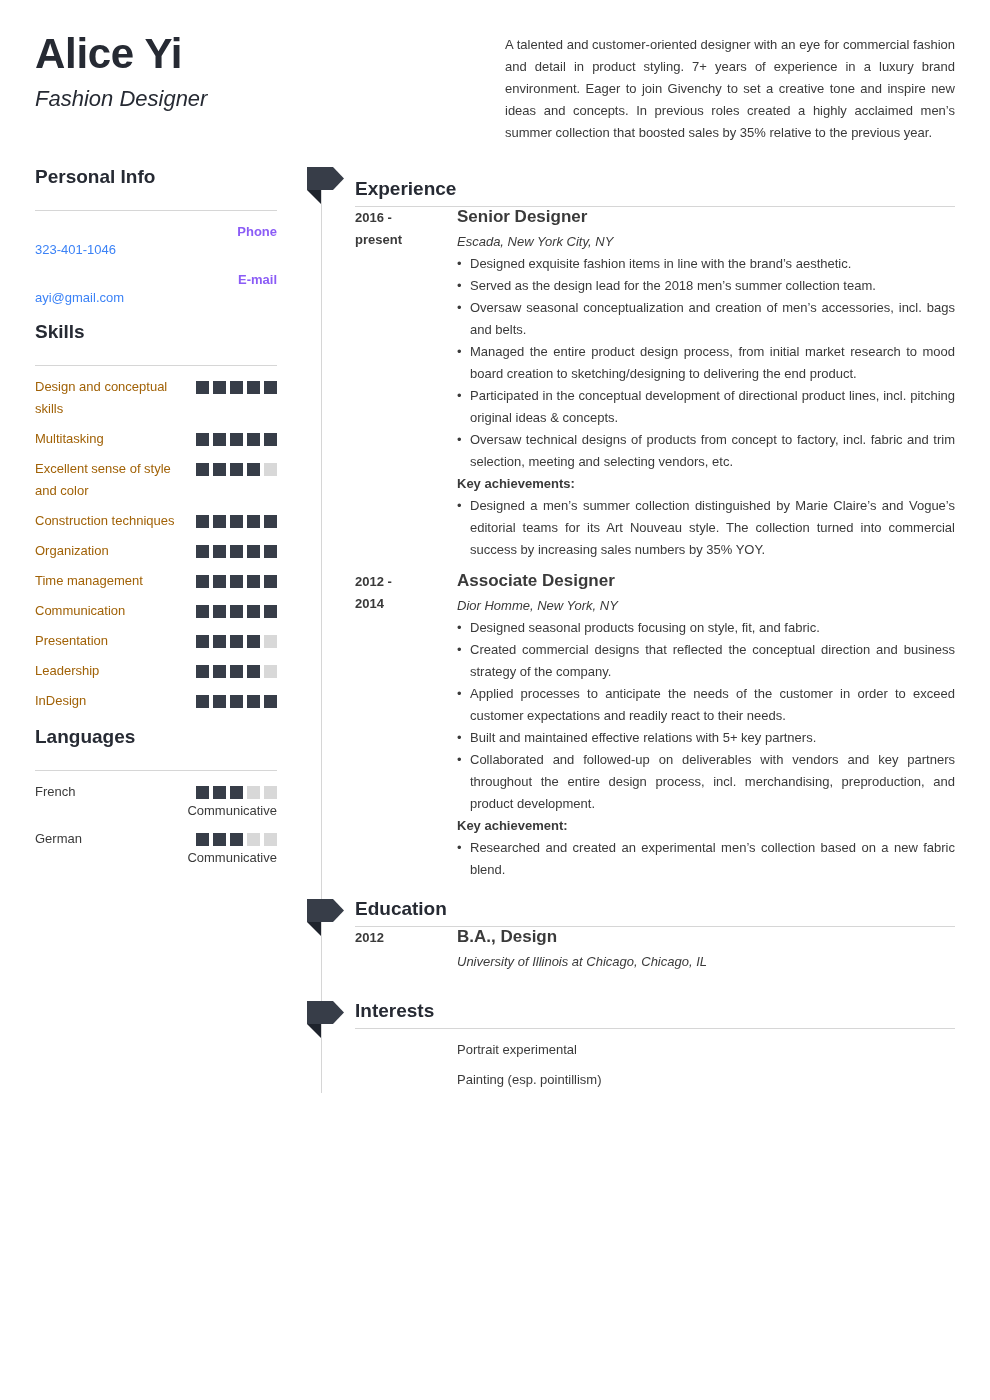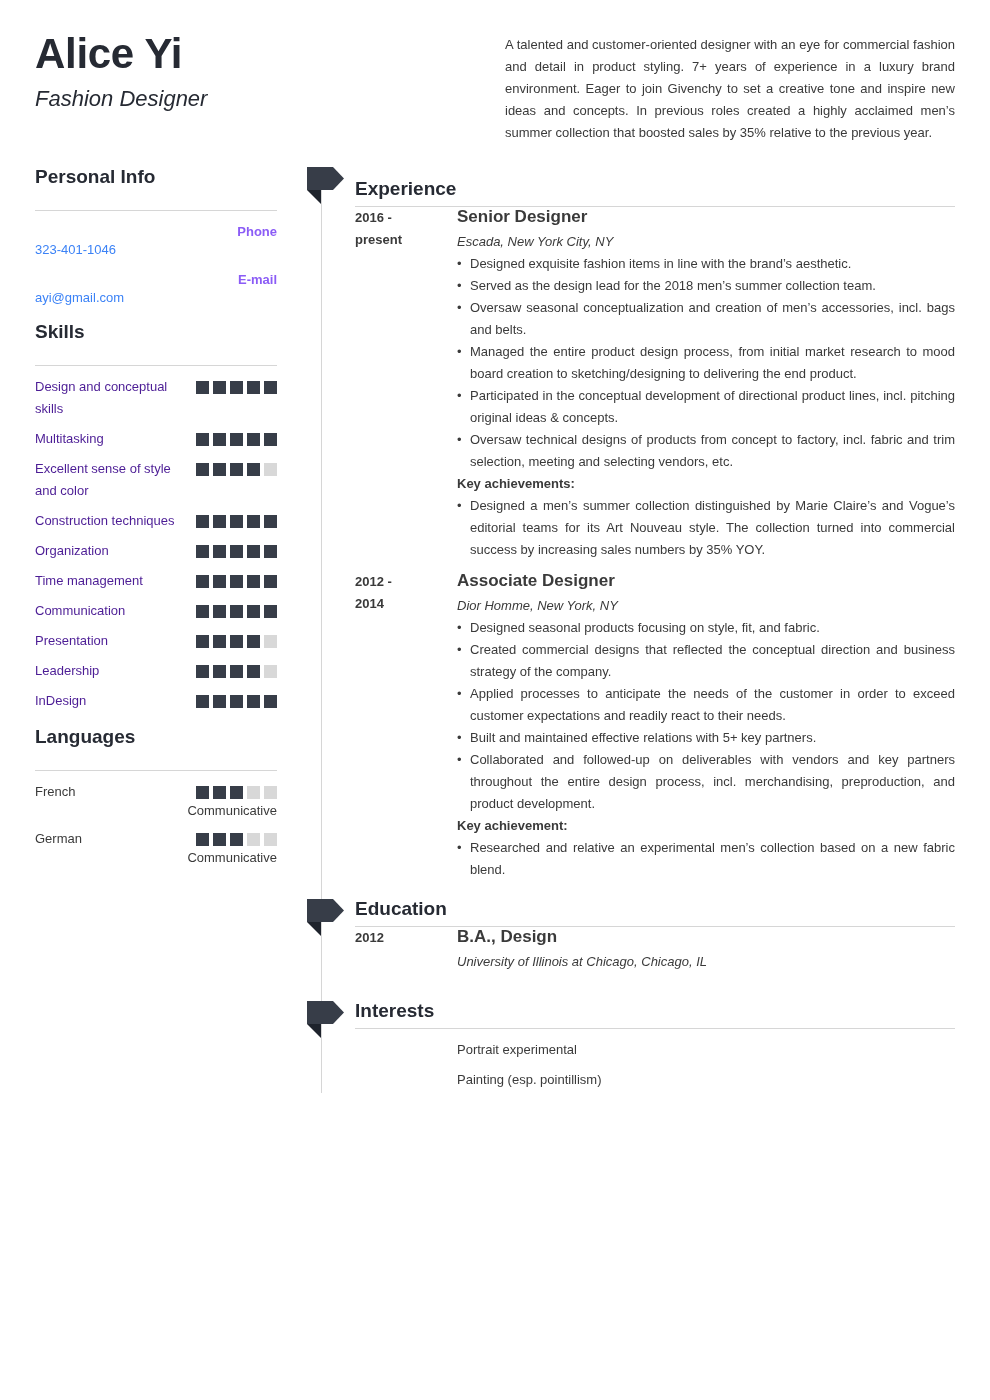--- a/index.html
+++ b/index.html
@@ -11,21 +11,21 @@
     .summary { position: absolute; left: 505px; top: 34px; width: 450px; font-size: 13px; line-height: 22px; color: #3a3a3a; text-align: justify; }
 
     
     .left { position: absolute; left: 35px; top: 166px; width: 242px; }
     .sec-head { font-size: 19px; font-weight: bold; color: #262a33; padding-bottom: 22px; border-bottom: 1px solid #d6d6d6; }
     .info-label { font-size: 13px; font-weight: bold; color: #8b5cf6; margin-top: 12px; line-height: 18px; text-align: right; }
     .info-val { font-size: 13px; color: #3b82f6; line-height: 18px; }
     .left .sec-head.second { margin-top: 14px; }
     .skill-list { margin-top: 10px; }
     .skill-row { display: flex; justify-content: space-between; align-items: flex-start; margin-bottom: 8px; }
-    .skill-name { font-size: 13px; line-height: 22px; color: #4c1d95; width: 140px; }
+    .skill-name { font-size: 13px; line-height: 22px; color: #a16207; width: 140px; }
     .dots { display: flex; gap: 4px; margin-top: 5px; }
     .dot { width: 13px; height: 13px; background: #373d48; }
     .dot.empty { background: #d8d8d8; }
     .lang-list { margin-top: 10px; }
     .lang-row { display: flex; justify-content: space-between; margin-bottom: 8px; }
     .lang-name { font-size: 13px; line-height: 22px; }
     .lang-right { display: flex; flex-direction: column; align-items: flex-end; }
     .lang-level { font-size: 13px; line-height: 18px; margin-top: 3px; }
 
     
@@ -246,21 +246,21 @@
           <div class="entry-company">Dior Homme, New York, NY</div>
           <ul class="bullets">
             <li>Designed seasonal products focusing on style, fit, and fabric.</li>
             <li>Created commercial designs that reflected the conceptual direction and business strategy of the company.</li>
             <li>Applied processes to anticipate the needs of the customer in order to exceed customer expectations and readily react to their needs.</li>
             <li>Built and maintained effective relations with 5+ key partners.</li>
             <li>Collaborated and followed-up on deliverables with vendors and key partners throughout the entire design process, incl. merchandising, preproduction, and product development.</li>
           </ul>
           <div class="key-label">Key achievement:</div>
           <ul class="bullets">
-            <li>Researched and relative an experimental men’s collection based on a new fabric blend.</li>
+            <li>Researched and created an experimental men’s collection based on a new fabric blend.</li>
           </ul>
         </div>
       </div>
     </div>
 </div>
 
 <div class="right-sec" style="top:898px">
   <div class="sec-head">Education</div>
   <div class="entry">
     <div class="entry-date">2012</div>

